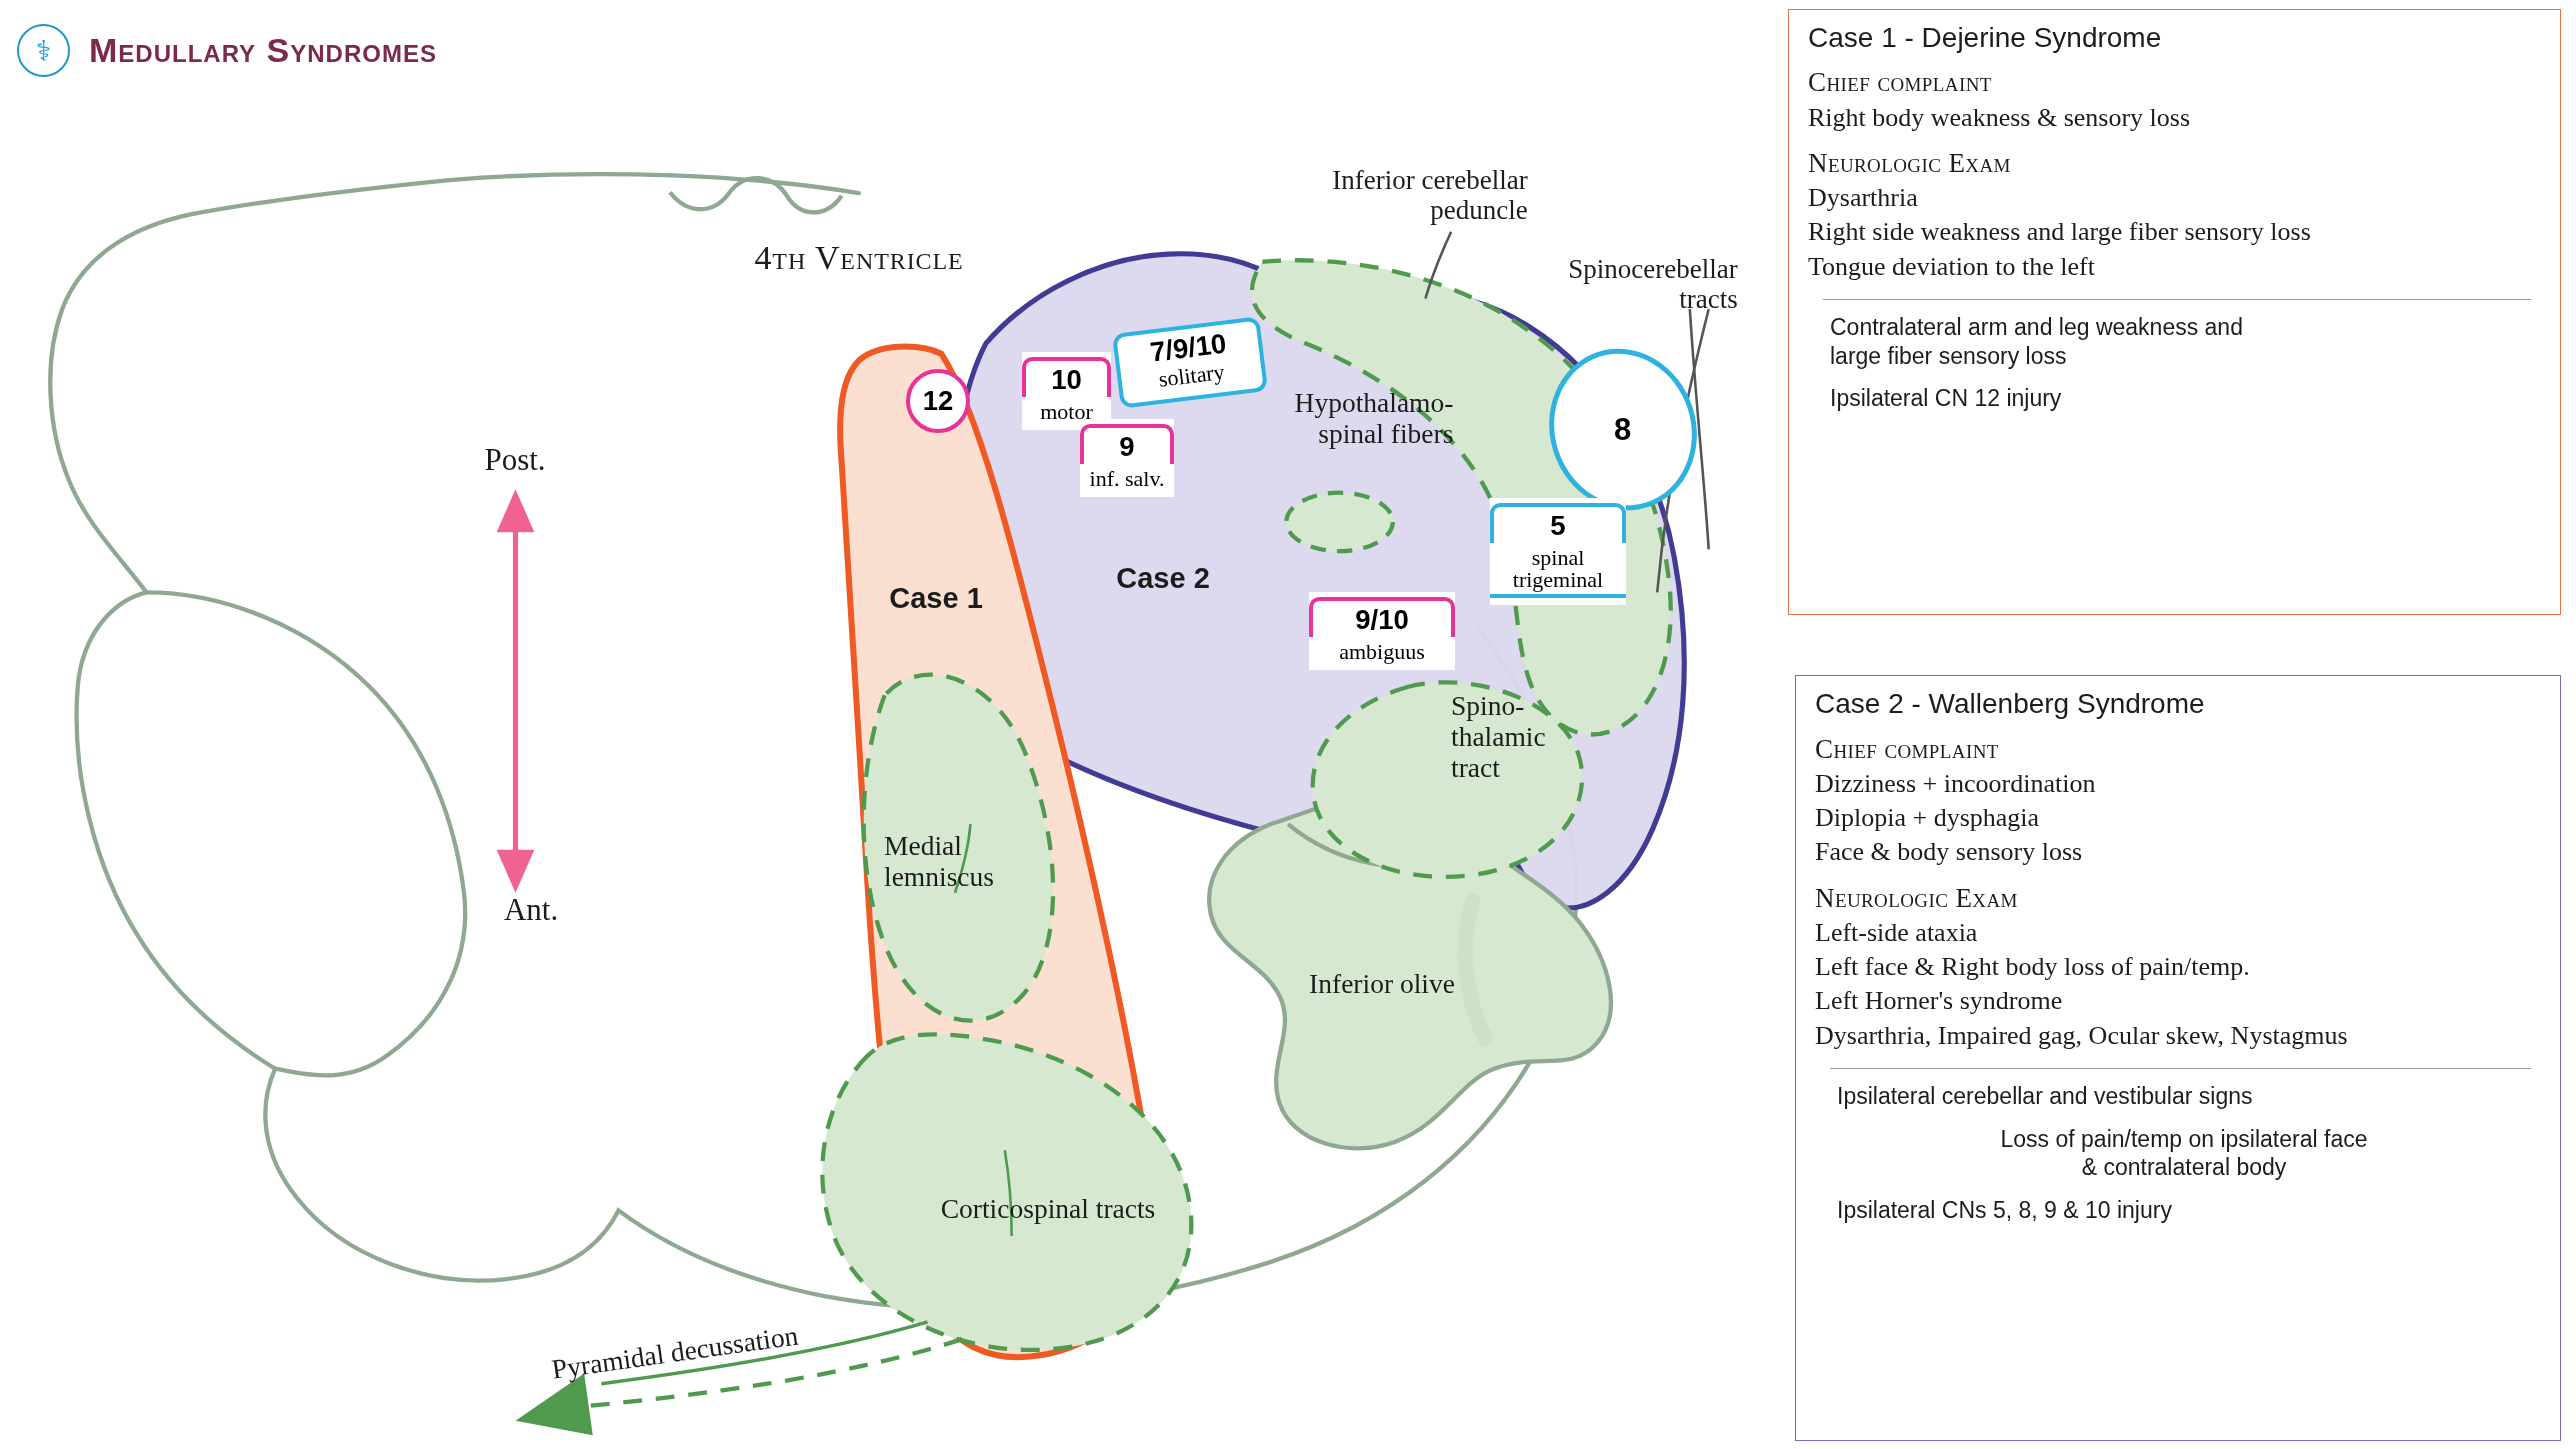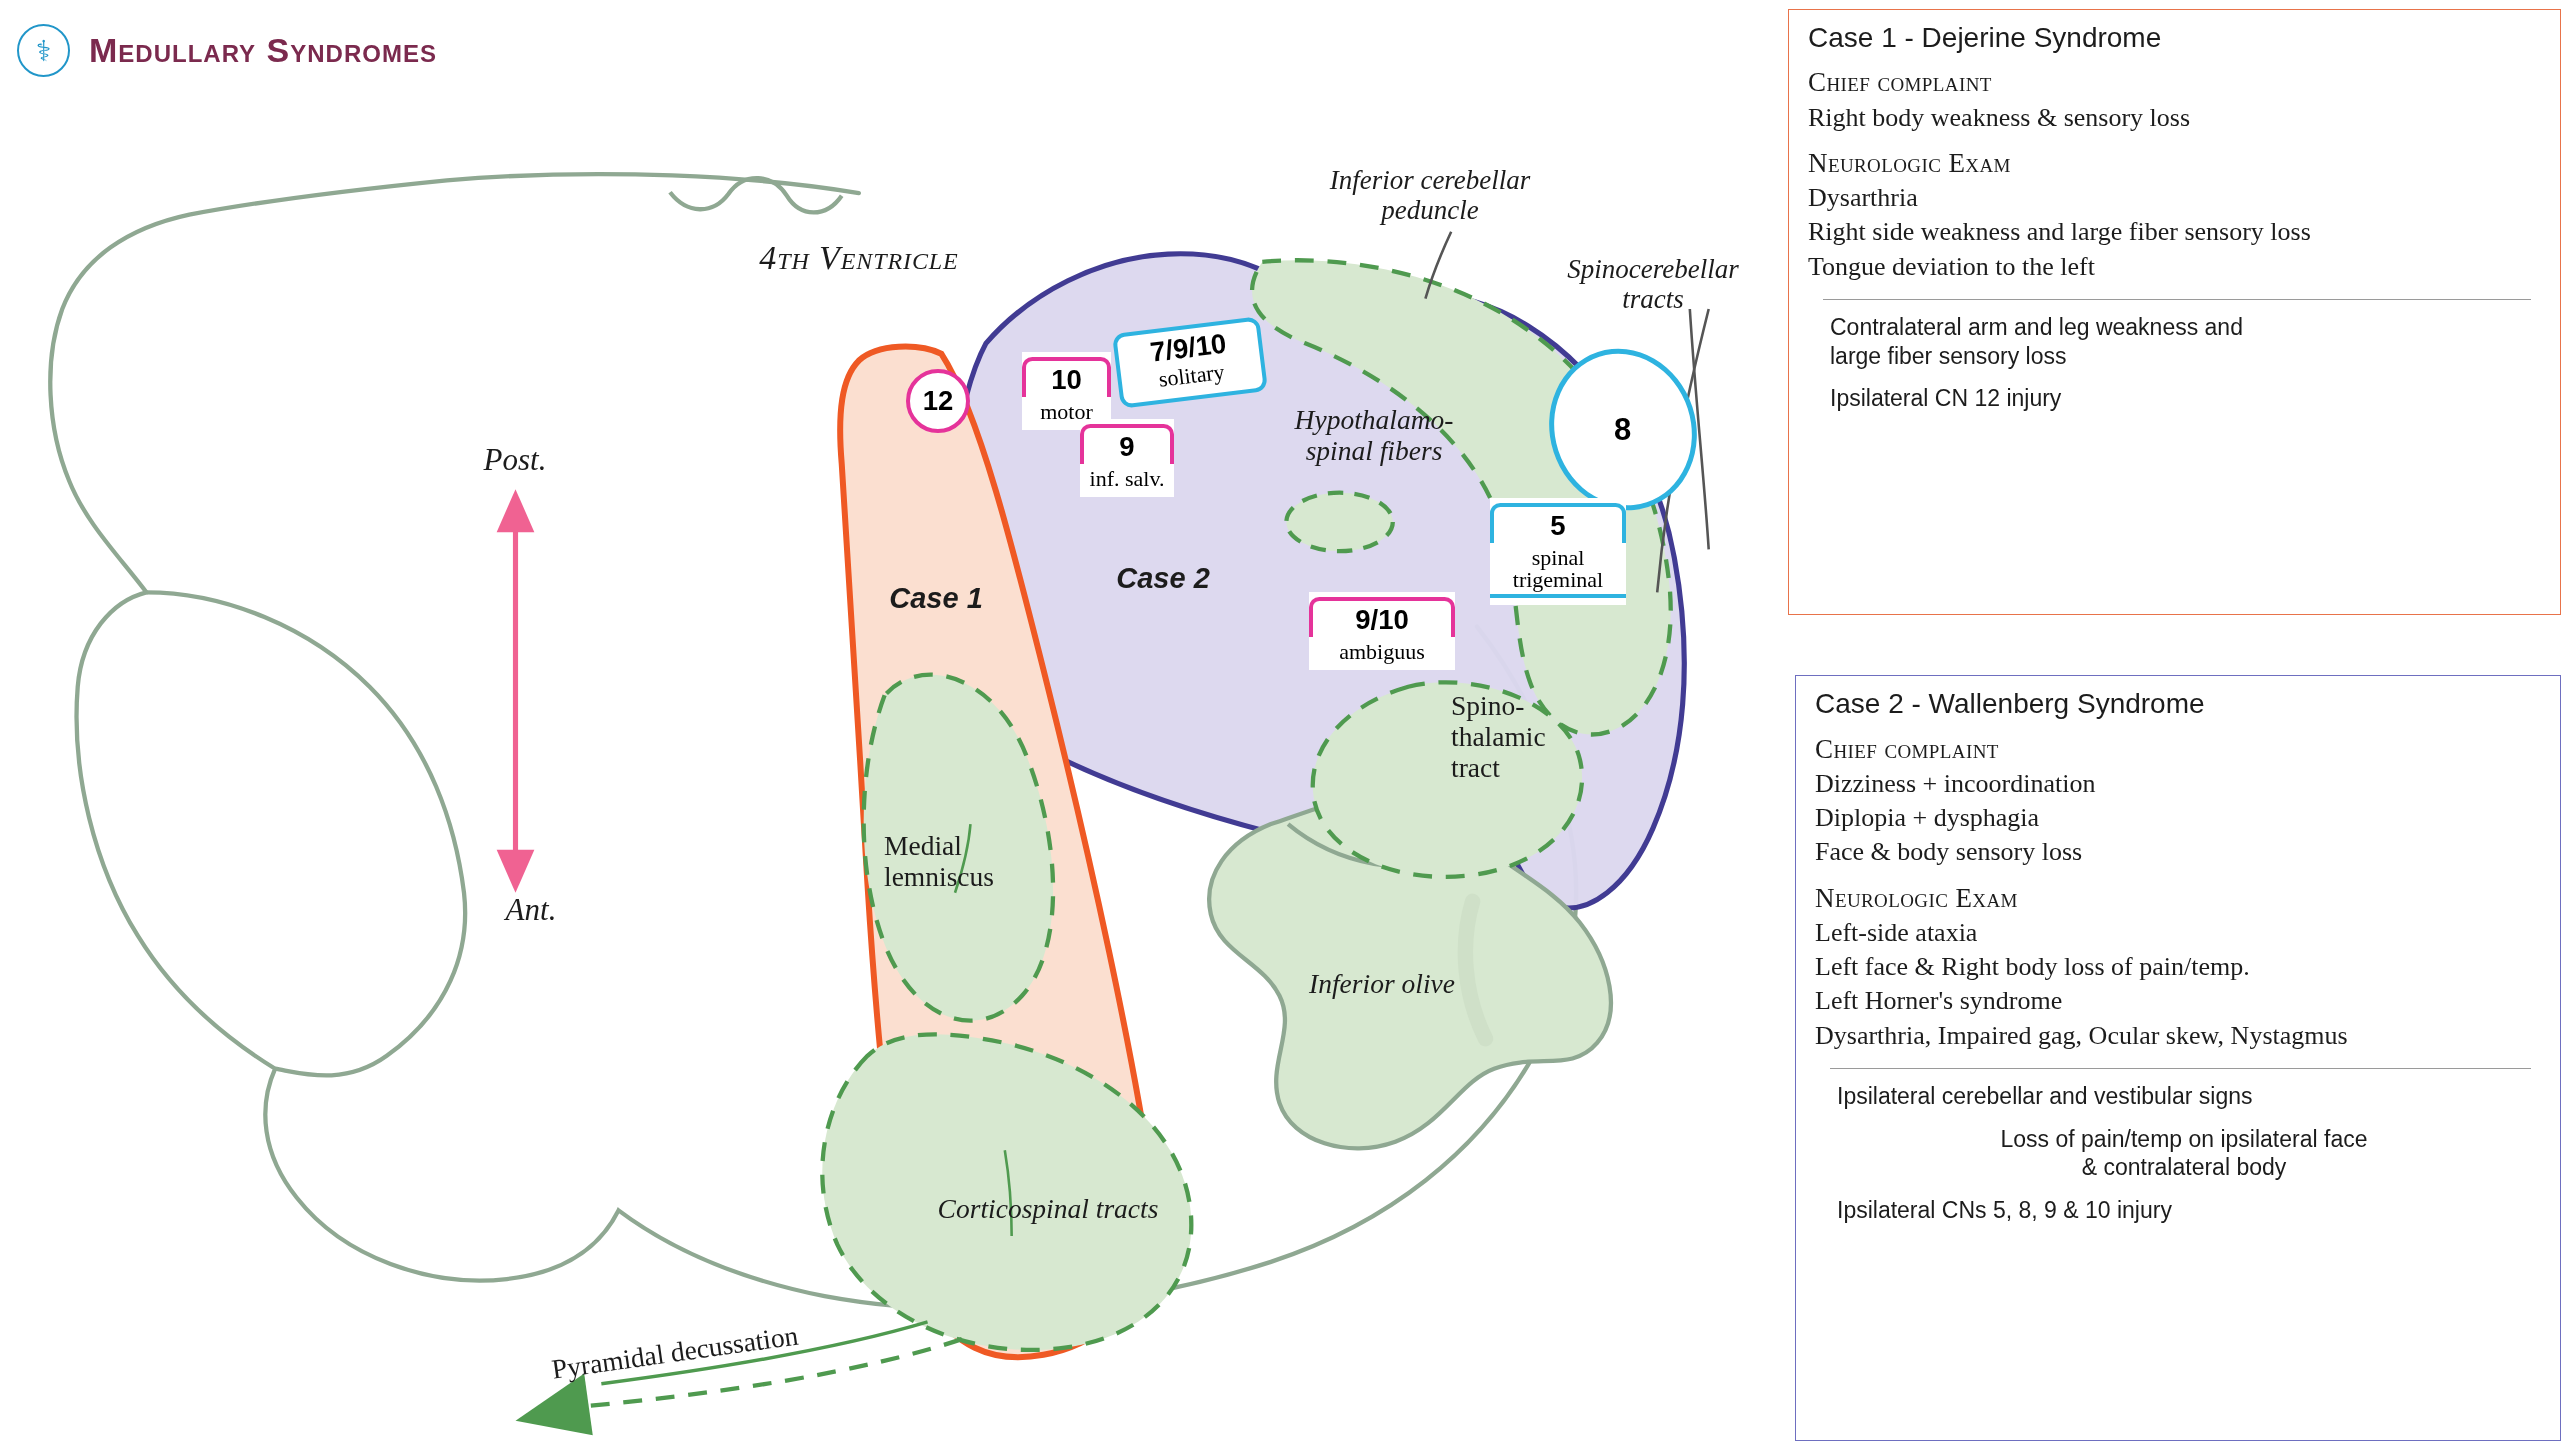--- a/index.html
+++ b/index.html
@@ -50,21 +50,21 @@
   }
   #diagram svg { display: block; }
 
   .lbl {
     position: absolute;
     font-family: "Liberation Serif", serif;
     color: #1c1c1c;
     line-height: 1.12;
   }
   .lbl.sans { font-family: "Liberation Sans", sans-serif; }
-  .ctr { text-align: center; transform: translateX(-50%); font-style: italic; }
+  .ctr { text-align: right; transform: translateX(-50%); }
 
   
   .chip {
     position: absolute;
     box-sizing: border-box;
     text-align: center;
     background: #ffffff;
   }
   .chip .num {
     font-family: "Liberation Sans", sans-serif;
@@ -249,21 +249,21 @@
 
   <div class="lbl sans ctr" style="left:936px; top:582px; font-size:29px; font-weight:bold;">Case 1</div>
   <div class="lbl sans ctr" style="left:1163px; top:562px; font-size:29px; font-weight:bold;">Case 2</div>
 
   <div class="lbl ctr" style="left:1430px; top:165px; font-size:27px; white-space:pre-line;">Inferior cerebellar
 peduncle</div>
 
   <div class="lbl ctr" style="left:1653px; top:254px; font-size:27px; white-space:pre-line;">Spinocerebellar
 tracts</div>
 
-  <div class="lbl ctr" style="left:1374px; top:405px; font-size:27.5px; white-space:pre-line;">Hypothalamo-
+  <div class="lbl ctr" style="left:1374px; top:388px; font-size:27.5px; white-space:pre-line;">Hypothalamo-
 spinal fibers</div>
 
   <div class="lbl" style="left:1451px; top:691px; font-size:27.5px; white-space:pre-line;">Spino-
 thalamic
 tract</div>
 
   <div class="lbl" style="left:884px; top:831px; font-size:27.5px; white-space:pre-line;">Medial
 lemniscus</div>
 
   <div class="lbl ctr" style="left:1048px; top:1194px; font-size:27.5px;">Corticospinal tracts</div>

